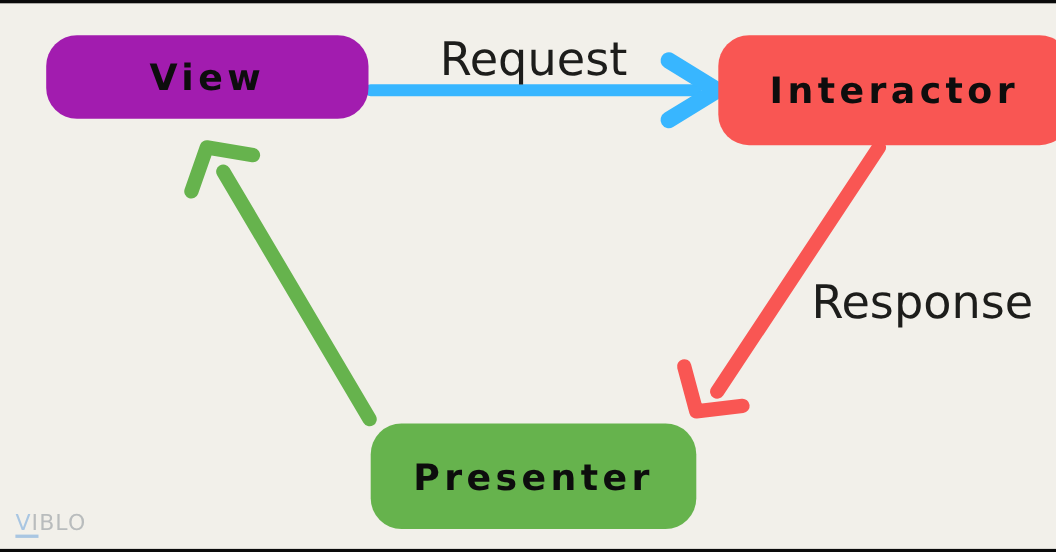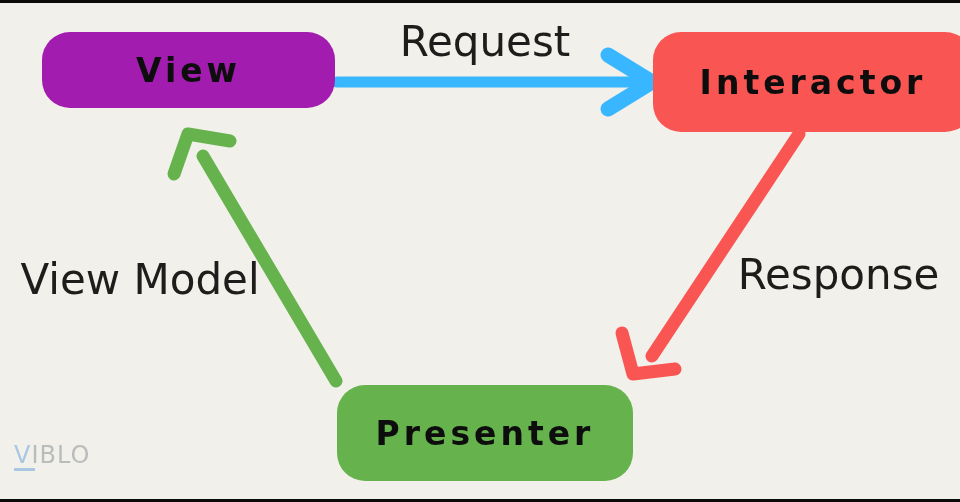--- a/index.html
+++ b/index.html
@@ -59,29 +59,29 @@
 
   .edge-label {
     position: absolute;
     color: #1d1d1b;
     font-size: 42px;
     font-weight: 400;
     text-align: center;
     white-space: nowrap;
     line-height: 1.1;
   }
-  .label-request    { left: 370px; top: 19px;  width: 230px; }
+  .label-request    { left: 370px; top: 31px;  width: 230px; }
   .label-response   { left: 726px; top: 252px; width: 225px; }
   .label-view-model { left: 12px;  top: 257px; width: 256px; }
 
   .watermark {
     position: absolute;
     left: 14px;
-    top: 442px;
-    font-size: 24px;
+    top: 464px;
+    font-size: 20px;
     letter-spacing: 1px;
     line-height: 1.1;
     user-select: none;
   }
   .wm-v {
     position: relative;
     color: #a9c6e2;
     display: inline-block;
     padding-bottom: 4px;
   }
@@ -132,21 +132,20 @@
   </div>
 
   <div class="node node-presenter">
     <span>Presenter</span>
   </div>
 
   <div class="edge-label label-request">Request</div>
 
   <div class="edge-label label-response">Response</div>
 
-  <div class="edge-label label-view-model">View Model</div>
 
   <div class="watermark">
     <span class="wm-v">V</span><span class="wm-rest">IBLO</span>
   </div>
 
   <div class="edge-bar bottom"></div>
 
 </div>
 
 </body></html>

